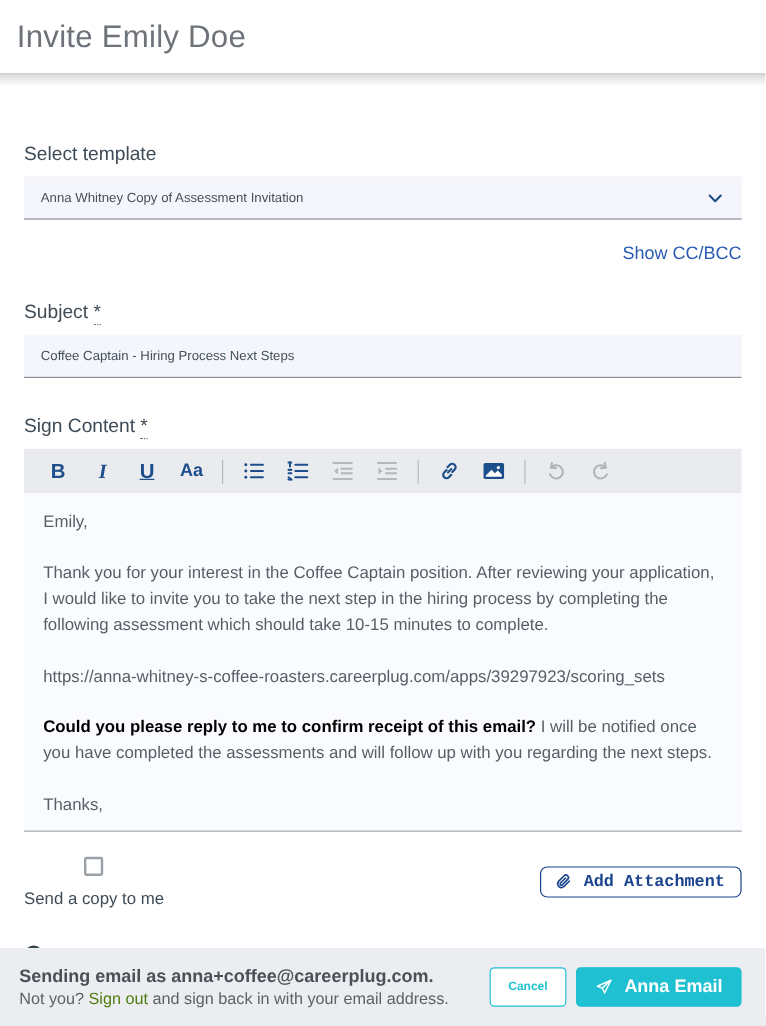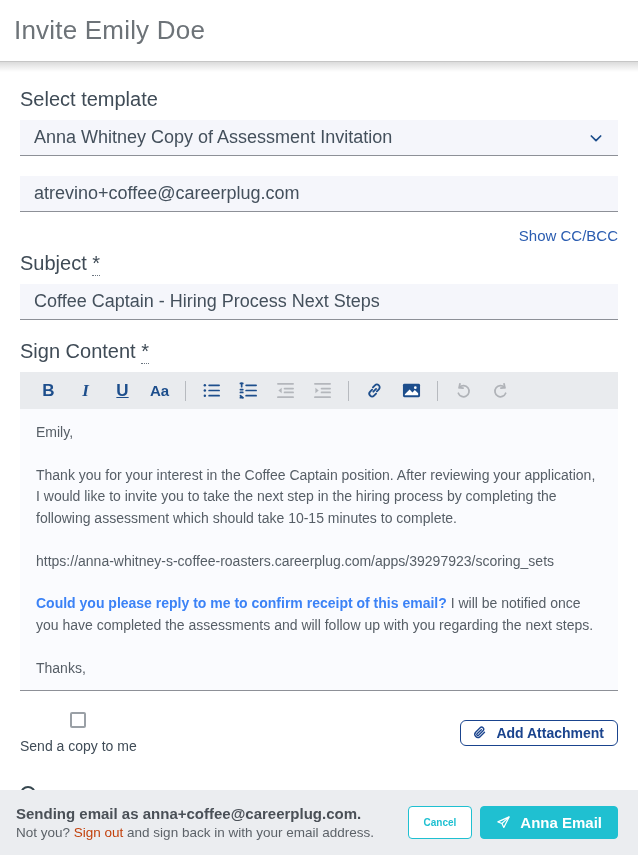--- a/index.html
+++ b/index.html
@@ -10,26 +10,26 @@
   }
   .modal { width:638px; height:855px; position:relative; background:#fff; }
 
   
   .modal-header { height:62px; display:flex; align-items:center; padding:0 14px; background:#fff; border-bottom:1px solid #c6c6c6; }
   .modal-title { font-size:26px; font-weight:300; color:#6d7378; letter-spacing:.2px; }
   .header-shadow { height:10px; background:linear-gradient(to bottom, rgba(0,0,0,0.14), rgba(0,0,0,0)); }
 
   
   .modal-body { padding:16px 20px 0 20px; }
-  .field-label { font-size:20px; color:#3f4b56; margin-bottom:9px; }
+  .field-label { font-size:16px; color:#3f4b56; margin-bottom:9px;margin-top:32px; }
   .req { border-bottom:1px dotted #6b7580; padding-bottom:1px; }
 
   .select-box, .text-input {
     width:100%; height:36px; background:#f5f6fb; border:none;
-    border-bottom:1px solid #8d9097; font-size:18px; color:#44505c;
+    border-bottom:1px solid #8d9097; font-size:11px; color:#44505c;
     padding:0 14px; display:flex; align-items:center; justify-content:space-between;
     font-family:"Liberation Sans", sans-serif;
   }
   .text-input { display:block; line-height:35px; outline:none; }
   .select-box { cursor:pointer; }
   .chevron-down { width:16px; height:16px; flex:0 0 auto; }
 
   .mb20 { margin-bottom:20px; }
 
   .cc-row { display:flex; justify-content:flex-end; margin:15px 0 8px 0; }
@@ -49,52 +49,52 @@
   .tb-italic { font-style:italic; font-weight:700; }
   .tb-underline { text-decoration:underline; }
   .tb-icon { width:19px; height:19px; display:block; }
 
   .editor-content {
     background:#fafbfe; padding:13px 16px 10px 16px; min-height:246px;
     font-size:14px; color:#565e66; line-height:1.55;
   }
   .editor-content p { margin-bottom:21px; }
   .editor-content p:last-child { margin-bottom:0; }
-  .editor-content strong { color:#3b82f6; }
+  .editor-content strong { color:#000000; }
 
   
   .options-row { display:flex; justify-content:space-between; align-items:center; margin-top:21px; }
   .checkbox-wrap { display:flex; align-items:center; gap:10px; cursor:pointer;flex-direction:column; }
   .checkbox { width:16px; height:16px; border:2px solid #9aa0a6; border-radius:2px; background:#fff; }
   .checkbox-label { font-size:14px; color:#3f4b56; }
 
   .attach-btn {
     display:flex; align-items:center; gap:9px; background:#fff;
     border:1.6px solid #1a448e; border-radius:6px; padding:4px 13px 4px 11px;
     color:#1a448e; font-size:14px; font-weight:700; cursor:pointer;
-    font-family:Liberation Sans, sans-serif;
+    font-family:Liberation Mono, monospace;
   }
   .attach-btn svg { width:15px; height:15px; }
 
   
   .radio-group { margin-top:20px; }
   .radio-row { display:flex; align-items:center; gap:10px; margin-bottom:8px; cursor:pointer; }
   .radio { width:16px; height:16px; border-radius:50%; border:2px solid #9aa0a6; background:#fff; position:relative; flex:0 0 auto; }
   .radio.checked { border-color:#37474f; }
   .radio.checked::after { content:""; position:absolute; inset:2px; border-radius:50%; background:#37474f; }
   .radio-label { font-size:14px; color:#3f4b56;margin-top:25px; }
 
   
   .modal-footer {
     position:absolute; left:0; right:0; bottom:0; height:65px; background:#ebedf0;
     display:flex; align-items:center; justify-content:space-between; padding:0 20px 0 16px;
   }
   .footer-text .line1 { font-size:15px; font-weight:700; color:#4a5057; margin-bottom:3px; }
   .footer-text .line2 { font-size:13.5px; color:#5c6268; }
-  .signout-link { color:#c2410c; text-decoration:none; cursor:pointer; }
+  .signout-link { color:#4d7c0f; text-decoration:none; cursor:pointer; }
   .footer-actions { display:flex; gap:8px; }
   .cancel-btn {
     background:#fff; border:1.5px solid #1fc0d1; color:#1fc0d1; font-weight:700;
     font-size:10px; border-radius:4px; padding:7px 15px; cursor:pointer;
     font-family:"Liberation Sans", sans-serif;
   }
   .send-btn {
     background:#1fc0d1; border:1.5px solid #1fc0d1; color:#fff; font-weight:700;
     font-size:15px; border-radius:4px; padding:7px 15px; cursor:pointer;
     display:flex; align-items:center; gap:9px;
@@ -115,21 +115,20 @@
   <div class="modal-body">
 
     <div class="field-label">Select template</div>
     <div class="select-box mb20">
       <span>Anna Whitney Copy of Assessment Invitation</span>
       <svg class="chevron-down" viewBox="0 0 24 24" fill="none" stroke="#1d4e8c" stroke-width="2.6" stroke-linecap="round" stroke-linejoin="round">
           <polyline points="5 9 12 16 19 9"></polyline>
         </svg>
     </div>
 
-    <input class="text-input" type="text" value="atrevino+coffee@careerplug.com" style="">
 
     <div class="cc-row">
       <a class="cc-link">Show CC/BCC</a>
     </div>
 
     <div class="field-label">
       <span>Subject</span>
       <span class="req">*</span>
     </div>
     <input class="text-input mb20" type="text" value="Coffee Captain - Hiring Process Next Steps" style="">

